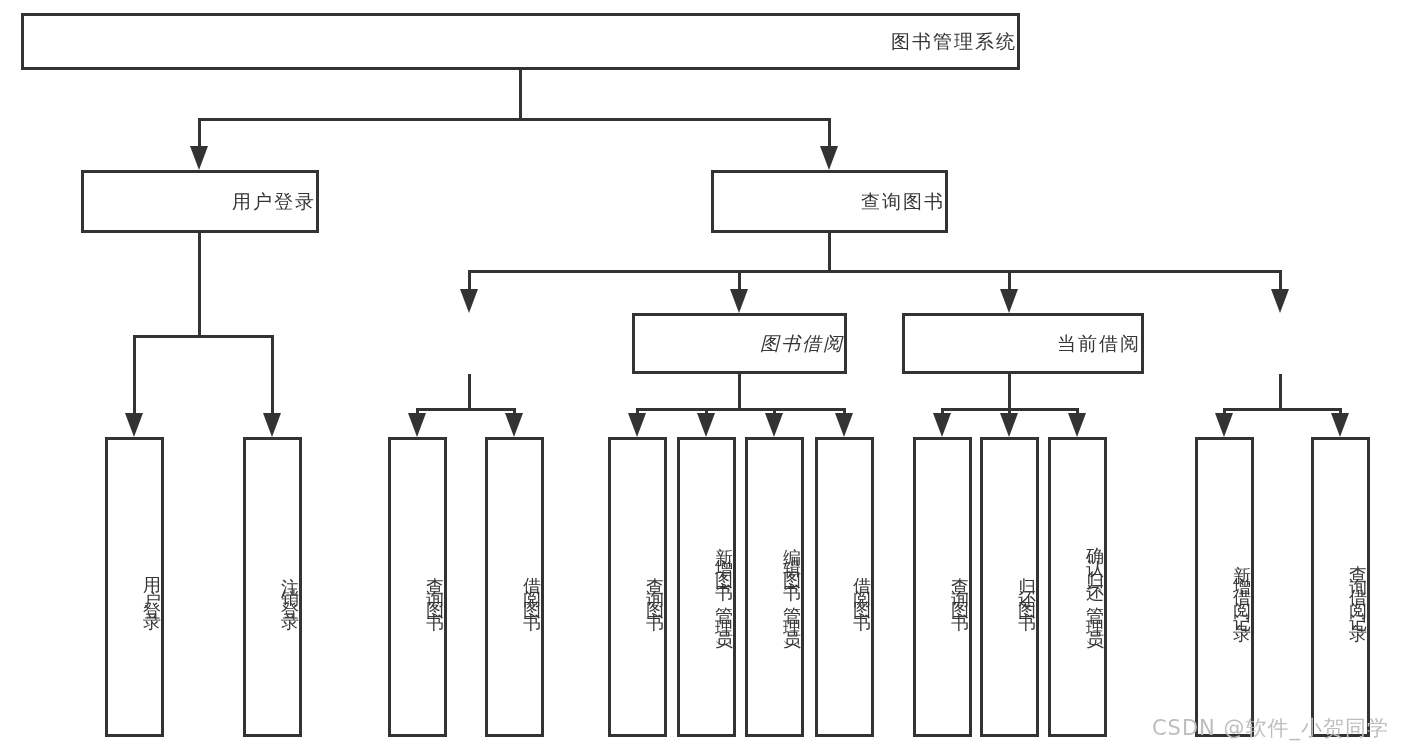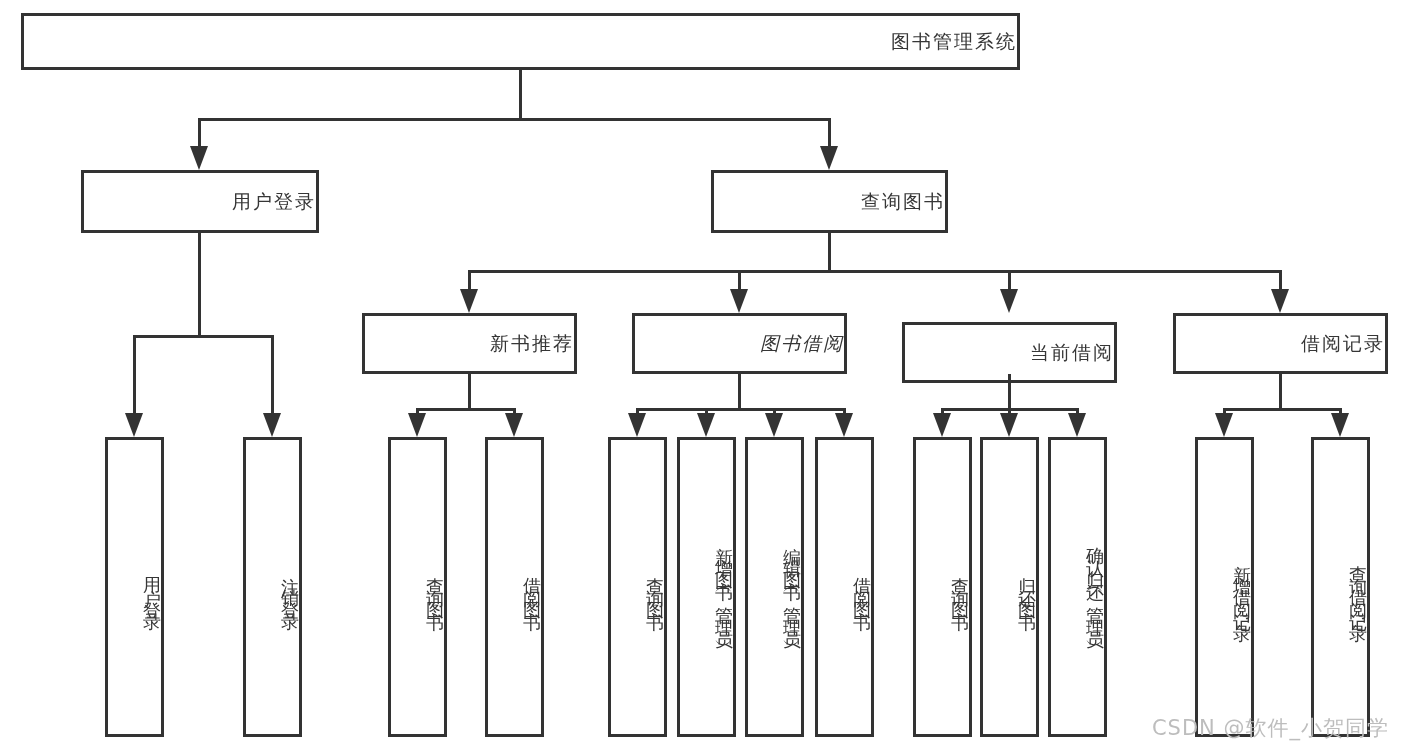--- a/index.html
+++ b/index.html
@@ -65,31 +65,25 @@
     <span class="h-label">图书管理系统</span>
   </div>
 
   <div class="box" style="left:81px;top:170px;width:238px;height:63px;">
     <span class="h-label">用户登录</span>
   </div>
   <div class="box" style="left:711px;top:170px;width:237px;height:63px;">
     <span class="h-label">查询图书</span>
   </div>
 
-  <div class="box" style="left:362px;top:313px;width:215px;height:61px;">
-    <span class="h-label">新书推荐</span>
-  </div>
   <div class="box" style="left:632px;top:313px;width:215px;height:61px;font-style:italic;">
     <span class="h-label">图书借阅</span>
   </div>
-  <div class="box" style="left:902px;top:322px;width:215px;height:61px;">
+  <div class="box" style="left:902px;top:313px;width:242px;height:61px;">
     <span class="h-label">当前借阅</span>
-  </div>
-  <div class="box" style="left:1173px;top:313px;width:215px;height:61px;">
-    <span class="h-label">借阅记录</span>
   </div>
 
   <div class="box leaf" style="left:105px;">
     <span class="v-label">用户登录</span>
   </div>
   <div class="box leaf" style="left:243px;">
     <span class="v-label">注销登录</span>
   </div>
   <div class="box leaf" style="left:388px;">
     <span class="v-label">查询图书</span>

